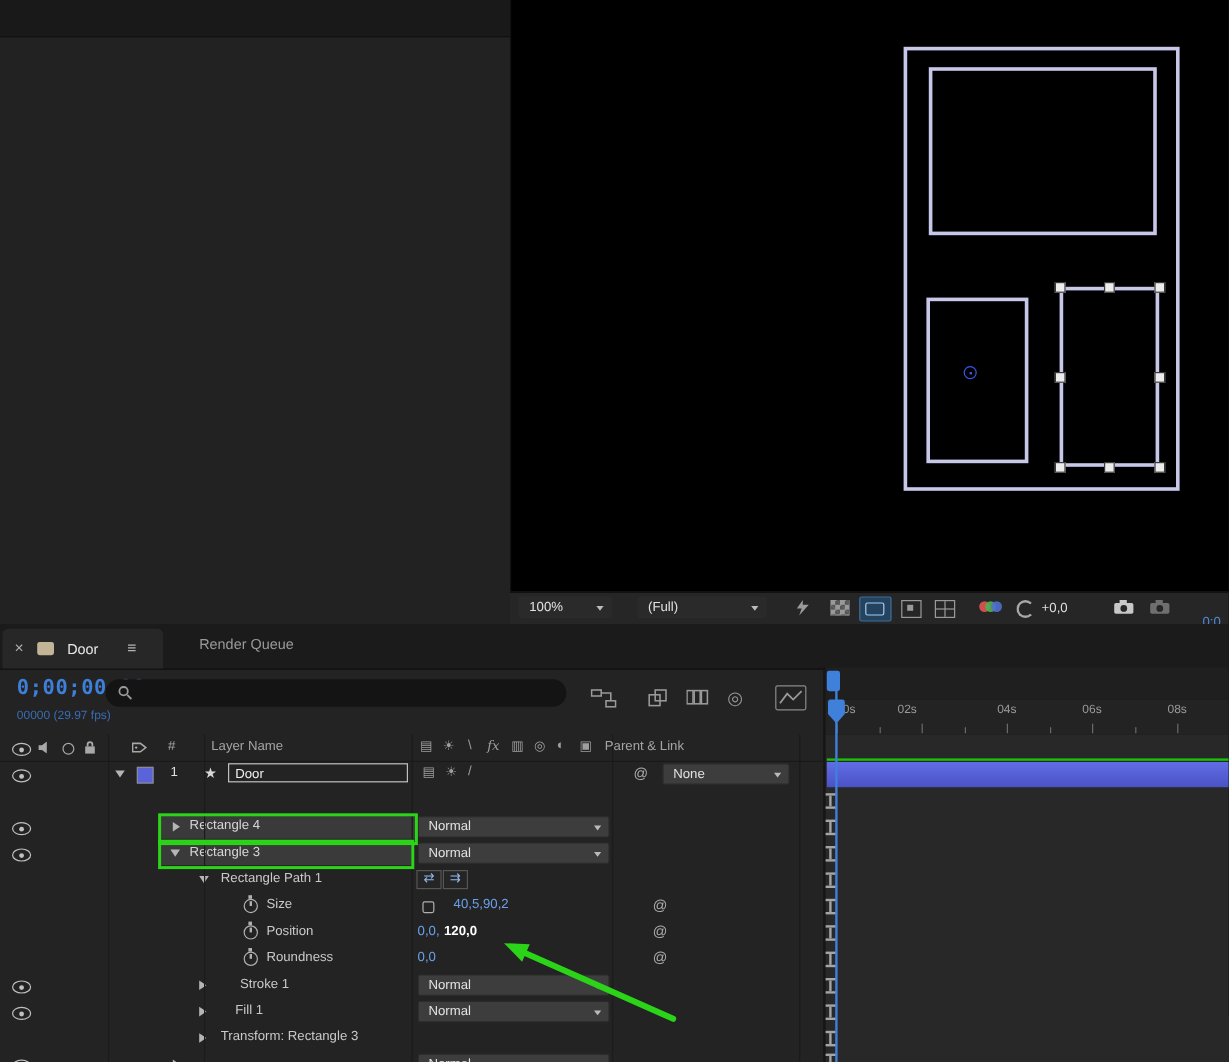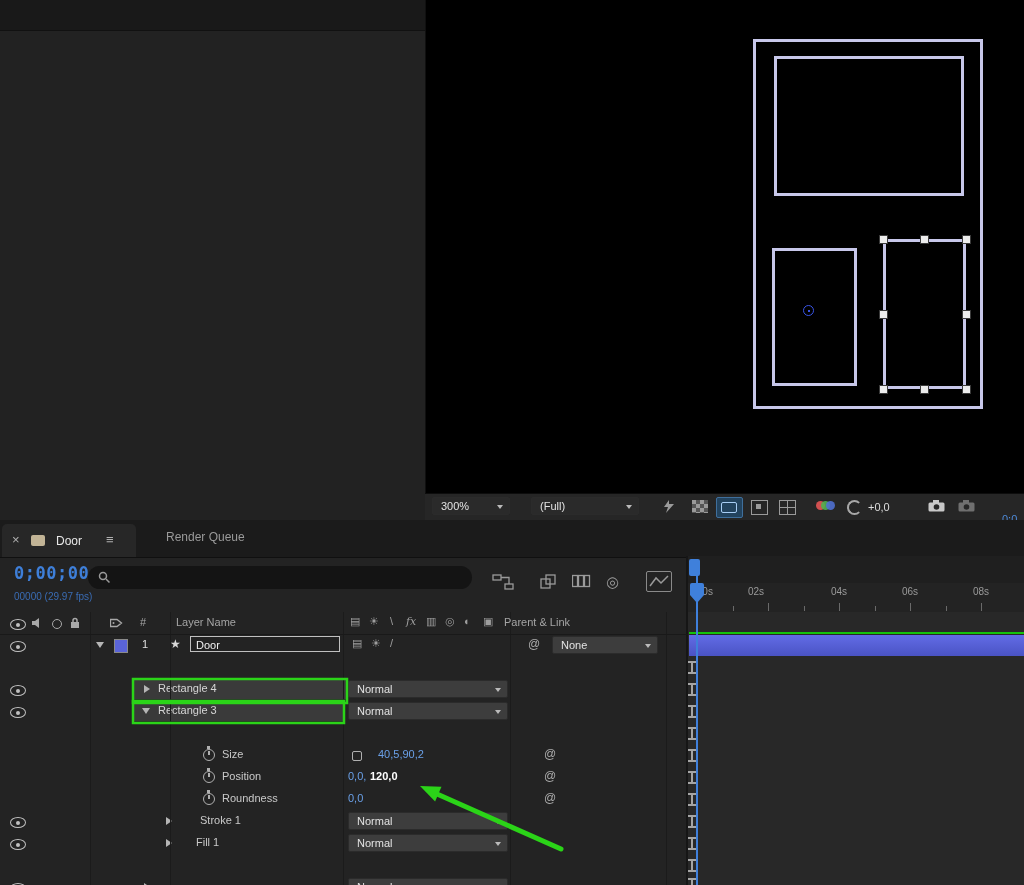--- a/index.html
+++ b/index.html
@@ -74,21 +74,21 @@
   <span class="handle" style="left:962px;top:235px;"></span>
   <span class="handle" style="left:879px;top:310px;"></span>
   <span class="handle" style="left:962px;top:310px;"></span>
   <span class="handle" style="left:879px;top:385px;"></span>
   <span class="handle" style="left:920px;top:385px;"></span>
   <span class="handle" style="left:962px;top:385px;"></span>
   <span class="anchor-dot" style="left:803px;top:305px;"></span>
 
   <div id="viewer-toolbar"></div>
   <div class="dropdown" style="left:432px;top:497px;width:78px;background:#2a2a2a;">
-    <span>300%</span>
+    <span>100%</span>
     <span class="dd-arrow"></span>
   </div>
   <div class="dropdown" style="left:531px;top:497px;width:108px;background:#2a2a2a;">
     <span>(Full)</span>
     <span class="dd-arrow"></span>
   </div>
   <span class="abs" style="left:660px;top:499px;">
     <svg width="18" height="15">
         <path d="M9 1 L4 8 H8 L6 14 L14 5 H9 Z" fill="#9a9a9a"></path>
       </svg>
@@ -267,20 +267,26 @@
     <span class="sel-hl" style="left:134px;top:1px;width:209px;height:20px;"></span>
     <span class="icon-eye" style="left:10px;top:7px;"></span>
     <span class="tri-d" style="left:142px;top:8px;"></span>
     <span class="lbl" style="left:158px;color:#d6d6d6;">Rectangle 3</span>
     <div class="dropdown" style="left:348px;top:2px;width:160px;">
       <span>Normal</span>
       <span class="dd-arrow"></span>
     </div>
   </div>
 
+  <div class="row" style="top:722px;">
+    <span class="tri-d" style="left:166px;top:8px;"></span>
+    <span class="lbl" style="left:184px;">Rectangle Path 1</span>
+    <span class="mini-box" style="left:347px;top:3px;">⇄</span>
+    <span class="mini-box" style="left:369px;top:3px;">⇉</span>
+  </div>
 
   <div class="row" style="top:744px;">
     <span class="icon-stopwatch" style="left:203px;top:5px;"></span>
     <span class="lbl" style="left:222px;">Size</span>
     <span class="abs" style="left:352px;top:7px;width:8px;height:8px;border:1px solid #b0b0b0;border-radius:2px;"></span>
     <span class="val" style="left:378px;">40,5,90,2</span>
     <span class="pickwhip" style="left:544px;">@</span>
   </div>
 
   <div class="row" style="top:766px;">
@@ -311,20 +317,24 @@
   <div class="row" style="top:832px;">
     <span class="icon-eye" style="left:10px;top:7px;"></span>
     <span class="tri-r" style="left:166px;top:7px;"></span>
     <span class="lbl" style="left:196px;">Fill 1</span>
     <div class="dropdown" style="left:348px;top:2px;width:160px;">
       <span>Normal</span>
       <span class="dd-arrow"></span>
     </div>
   </div>
 
+  <div class="row" style="top:854px;">
+    <span class="tri-r" style="left:166px;top:7px;"></span>
+    <span class="lbl" style="left:184px;">Transform: Rectangle 3</span>
+  </div>
 
   <div class="row" style="top:876px;">
     <span class="icon-eye" style="left:10px;top:7px;"></span>
     <span class="tri-r" style="left:144px;top:7px;"></span>
     <div class="dropdown" style="left:348px;top:2px;width:160px;">
       <span>Normal</span>
       
     </div>
   </div>
 

